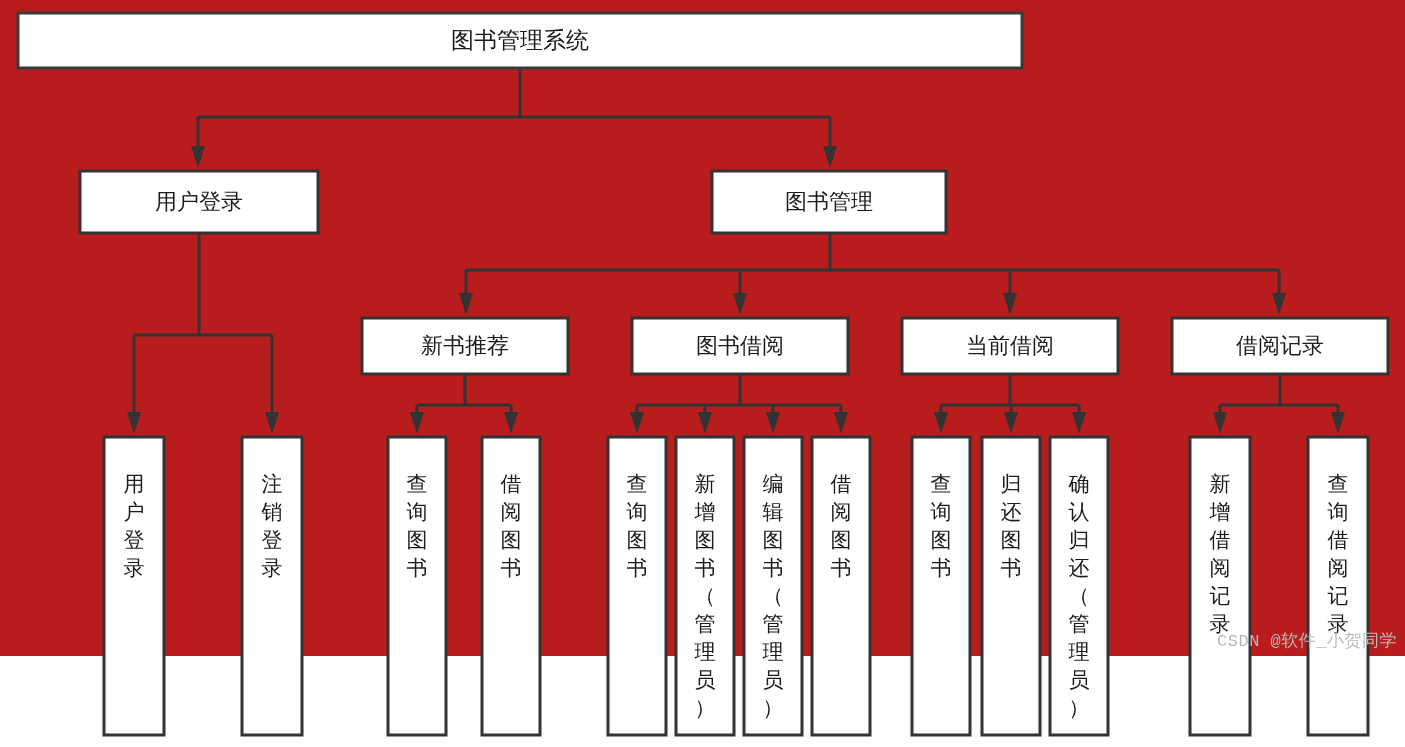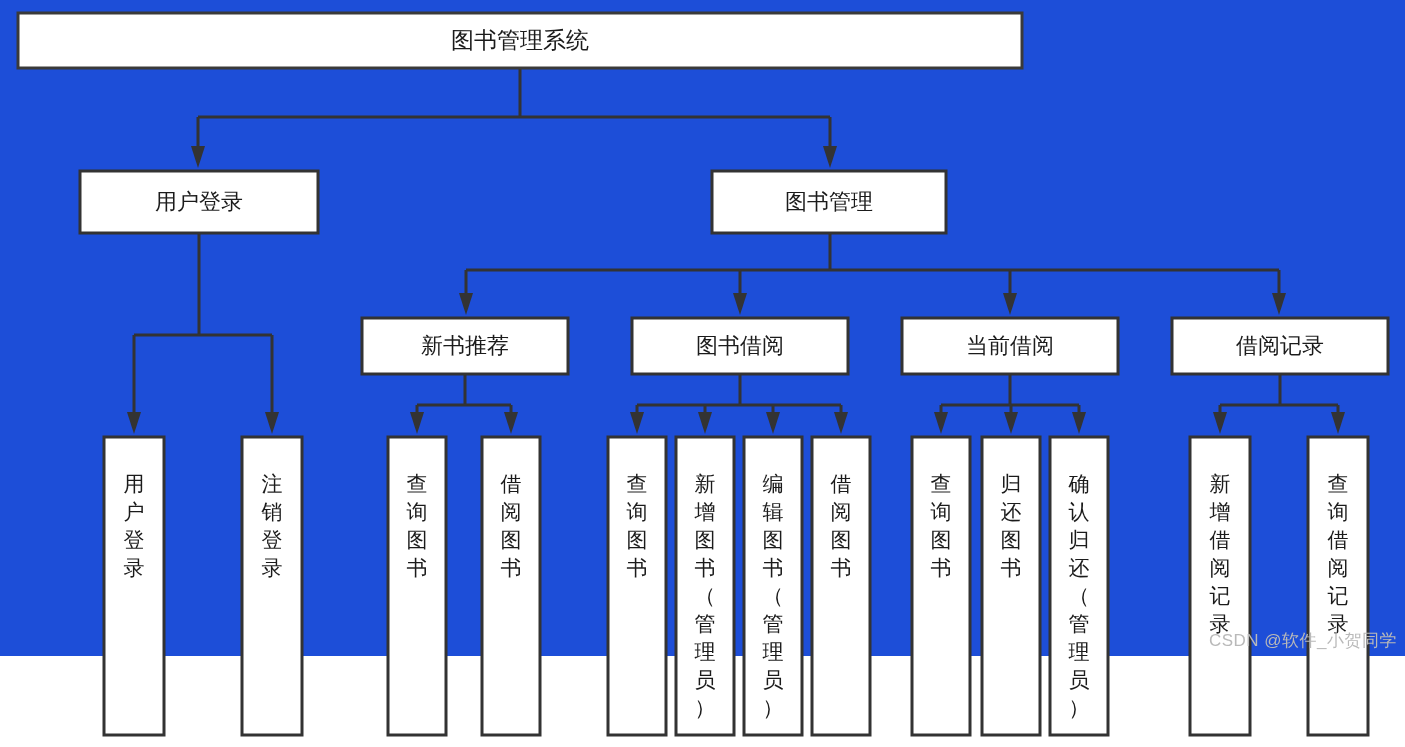--- a/index.html
+++ b/index.html
@@ -1,37 +1,37 @@
 <!DOCTYPE html>
 <html><head>
 <meta charset="utf-8">
 <style>
   html,body{margin:0;padding:0;background:#ffffff;}
   body{
     font-family:"DejaVu Sans","Liberation Sans",sans-serif;
     width:1405px;height:747px;overflow:hidden;position:relative;
   }
-  #diagram-root{position:relative;width:1405px;height:656px;background:#1d4ed8;}
+  #diagram-root{position:relative;width:1405px;height:656px;background:#b91c1c;}
   svg#tree{position:absolute;left:0;top:0;width:1405px;height:747px;}
   .node-box{fill:#ffffff;stroke:#333333;stroke-width:3;}
   .node-box-top{fill:#ffffff;stroke:#3a3a3a;stroke-width:3;}
   .edge{stroke:#333333;stroke-width:3;fill:none;stroke-linecap:butt;}
   .arrow-head{fill:#333333;}
   .node-label{
     font-family:"DejaVu Sans","Liberation Sans",sans-serif;
     fill:#1b1b1b;
     text-anchor:middle;
     dominant-baseline:middle;
   }
   .label-h{font-size:22px;}
   .label-top{font-size:23px;}
   .label-v{font-size:21px;text-anchor:middle;}
   .watermark{
     position:absolute;right:8px;bottom:4px;
-    font-family:Liberation Sans, sans-serif;
+    font-family:Liberation Mono, monospace;
     font-size:17px;color:#b9b9b9;white-space:nowrap;
     letter-spacing:.5px;
   }
 </style>
 </head>
 <body>
 
 <div id="diagram-root">
   <svg id="tree" viewBox="0 0 1405 747">
     <g id="edges-layer">

